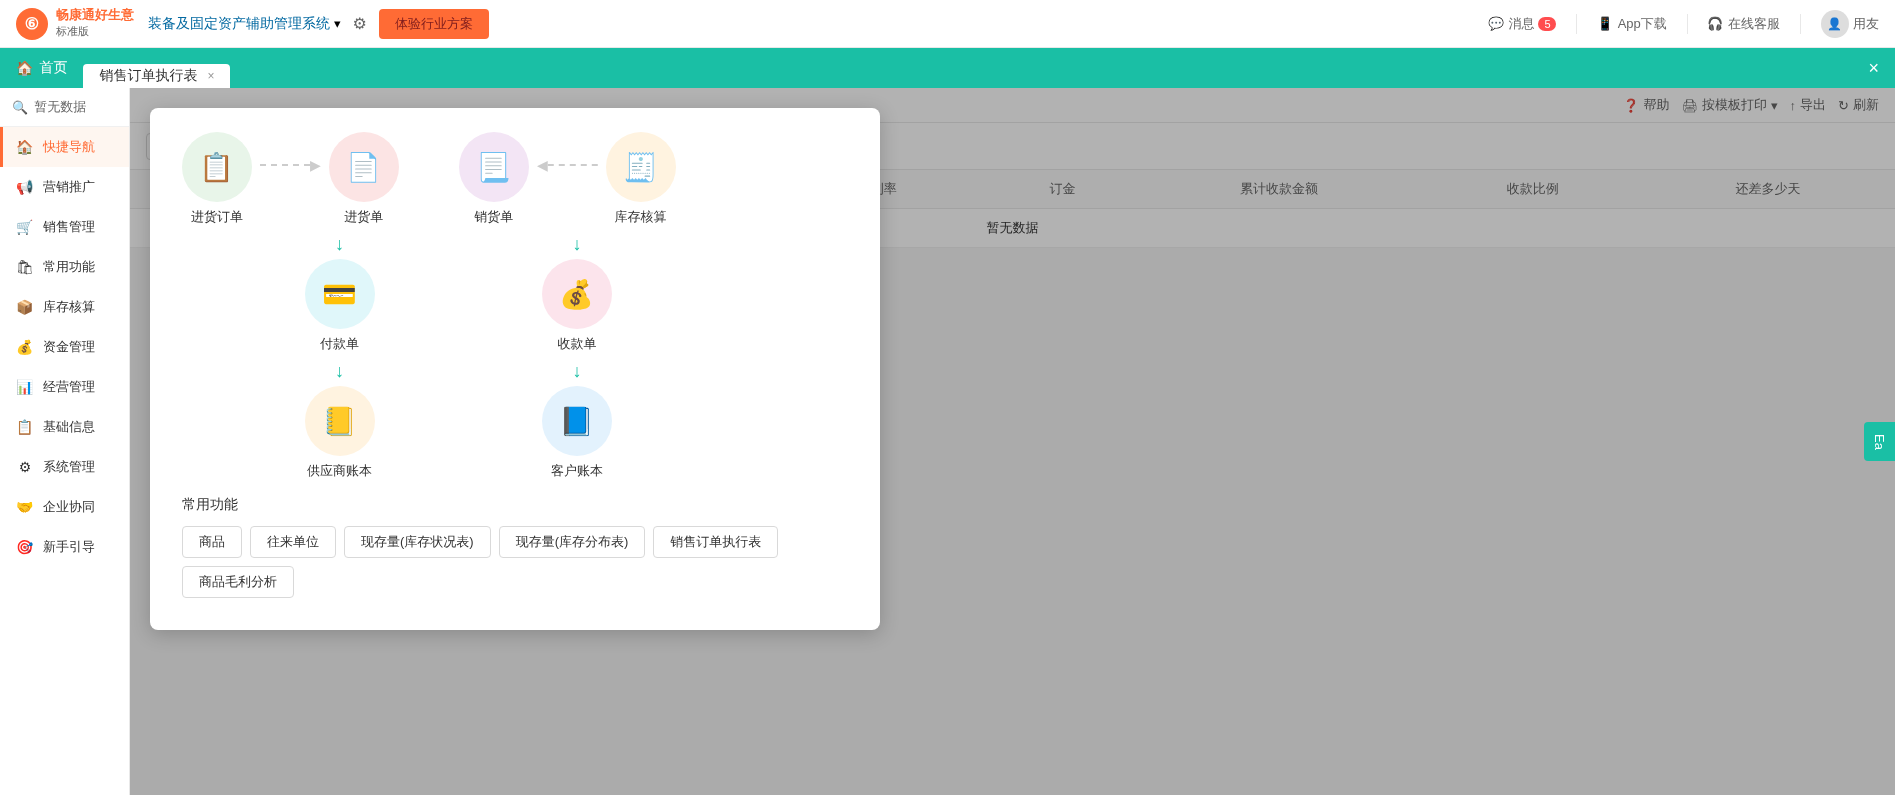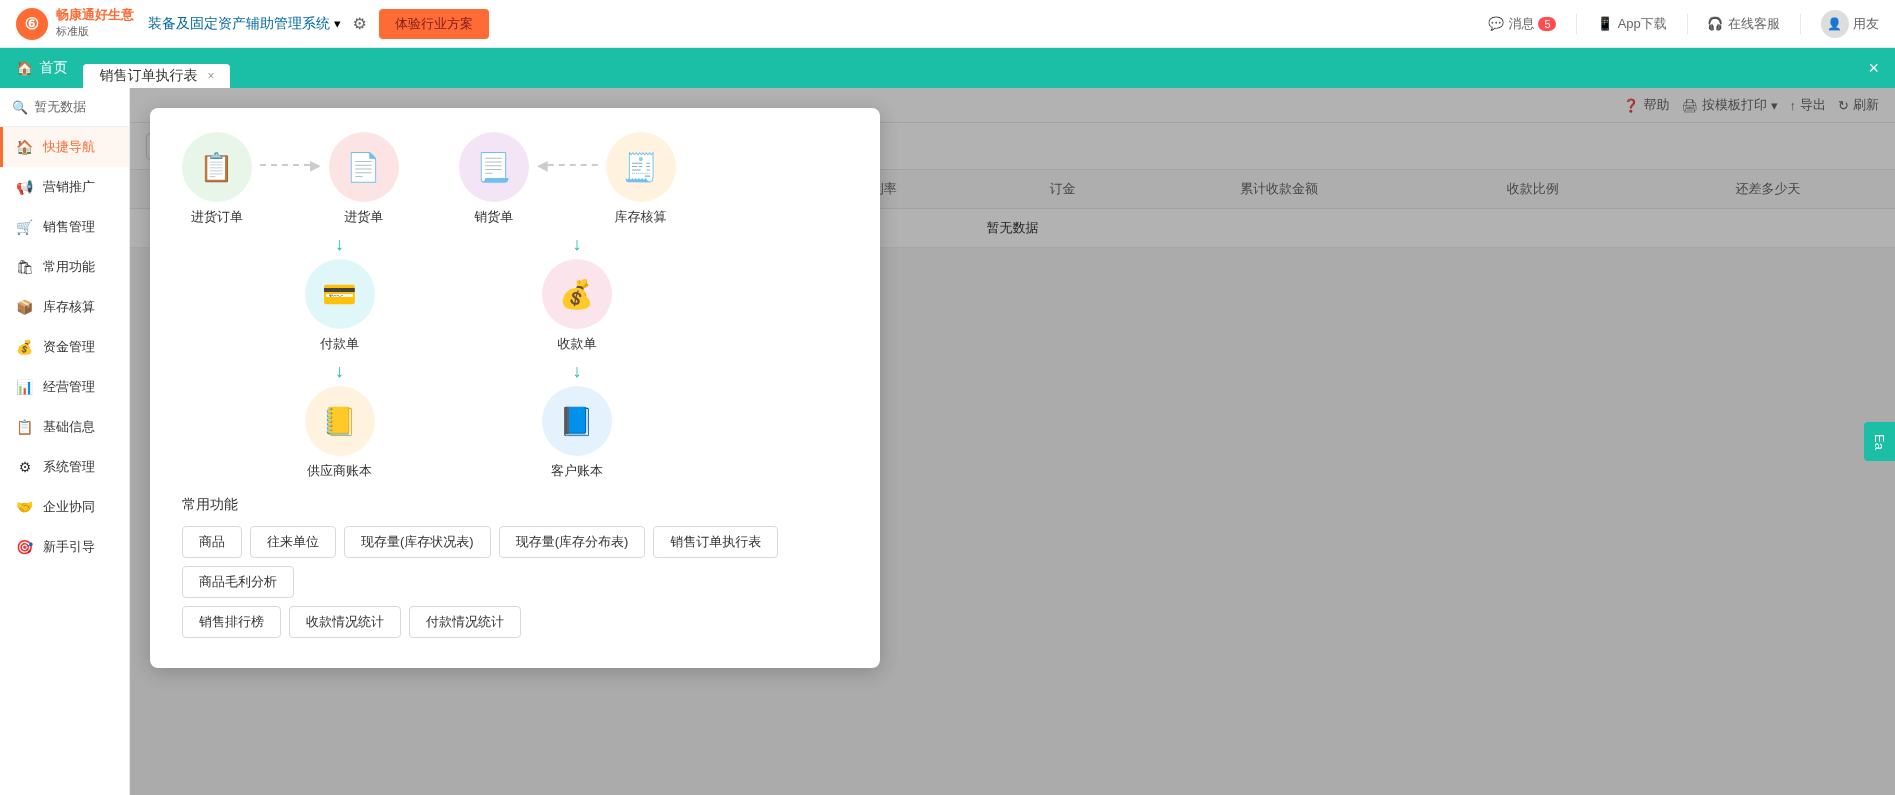--- a/index.html
+++ b/index.html
@@ -670,25 +670,20 @@
           <div>
             <div class="section-title">常用功能</div>
             <div class="func-buttons">
               <button class="func-btn">商品</button>
               <button class="func-btn">往来单位</button>
               <button class="func-btn">现存量(库存状况表)</button>
               <button class="func-btn">现存量(库存分布表)</button>
               <button class="func-btn">销售订单执行表</button>
               <button class="func-btn">商品毛利分析</button>
             </div>
-            <div class="func-buttons">
-              <button class="func-btn">销售排行榜</button>
-              <button class="func-btn">收款情况统计</button>
-              <button class="func-btn">付款情况统计</button>
-            </div>
           </div>
 
         </div>
 
       </div>
 
       <div style="position:absolute; right:0; top:50%; transform:translateY(-50%); background:#1abfa5; color:white; writing-mode:vertical-rl; padding:12px 8px; font-size:13px; border-radius:4px 0 0 4px; cursor:pointer;">
         <span>Ea</span>
       </div>
     </div>

